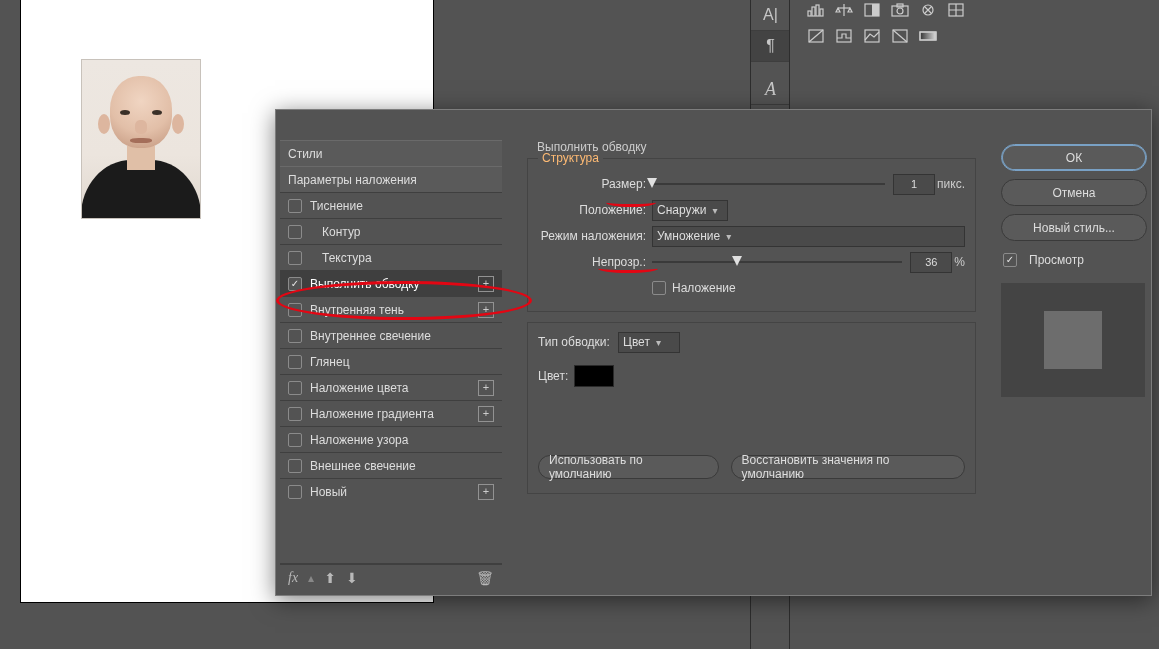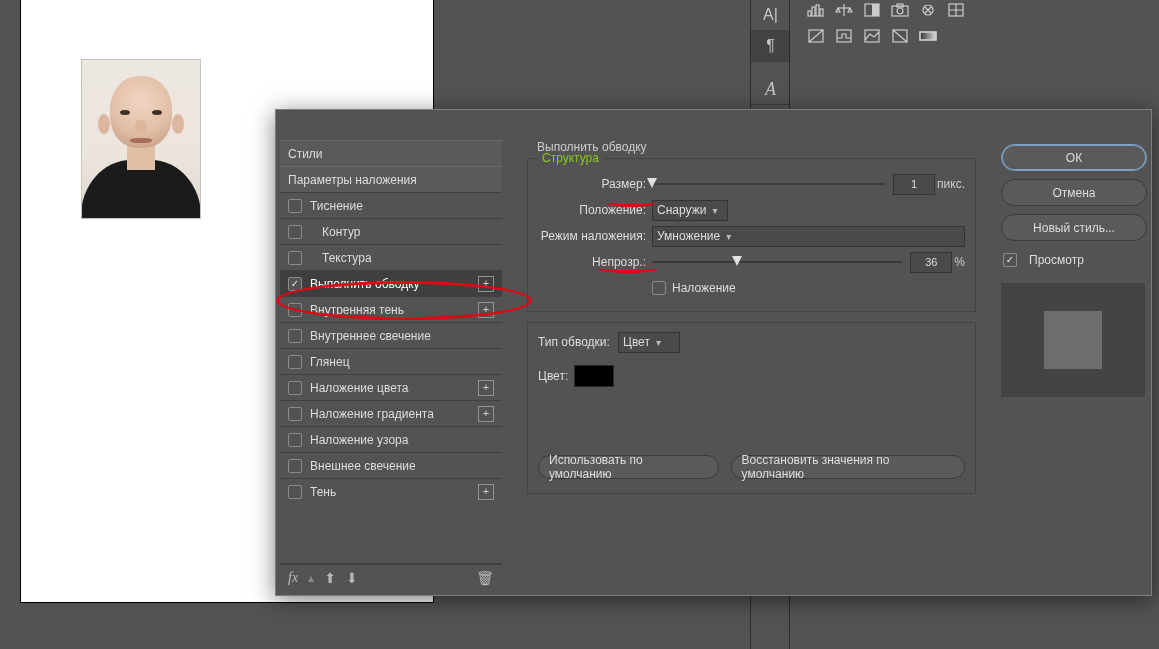--- a/index.html
+++ b/index.html
@@ -300,21 +300,21 @@
   position: relative;
   padding: 0 6px;
 }
 .fs { border: 1px solid #444; padding: 8px 10px; margin-bottom: 10px; position: relative; }
 .fs-title {
   position: absolute;
   top: -8px;
   left: 10px;
   background: #535353;
   padding: 0 4px;
-  color: #84cc16;
+  color: #fdba74;
   text-align: center;
 }
 .row {
   display: flex;
   align-items: center;
   height: 22px;
   margin-bottom: 4px;
 }
 .row .lbl {
   width: 108px;
@@ -599,21 +599,21 @@
       <div class="eff-item">
         <span class="eff-check"></span>
         <span class="eff-label">Наложение узора</span>
       </div>
       <div class="eff-item">
         <span class="eff-check"></span>
         <span class="eff-label">Внешнее свечение</span>
       </div>
       <div class="eff-item">
         <span class="eff-check"></span>
-        <span class="eff-label">Тень</span>
+        <span class="eff-label">Новый</span>
         <span class="plus-btn">+</span>
       </div>
 
       <div class="eff-sep"></div>
 
       <div class="eff-footer">
         <span class="footer-ico" style="font-style:italic;font-family:serif">fx</span>
         <span style="color:#888">▴</span>
         <span class="footer-ico">⬆</span>
         <span class="footer-ico">⬇</span>

